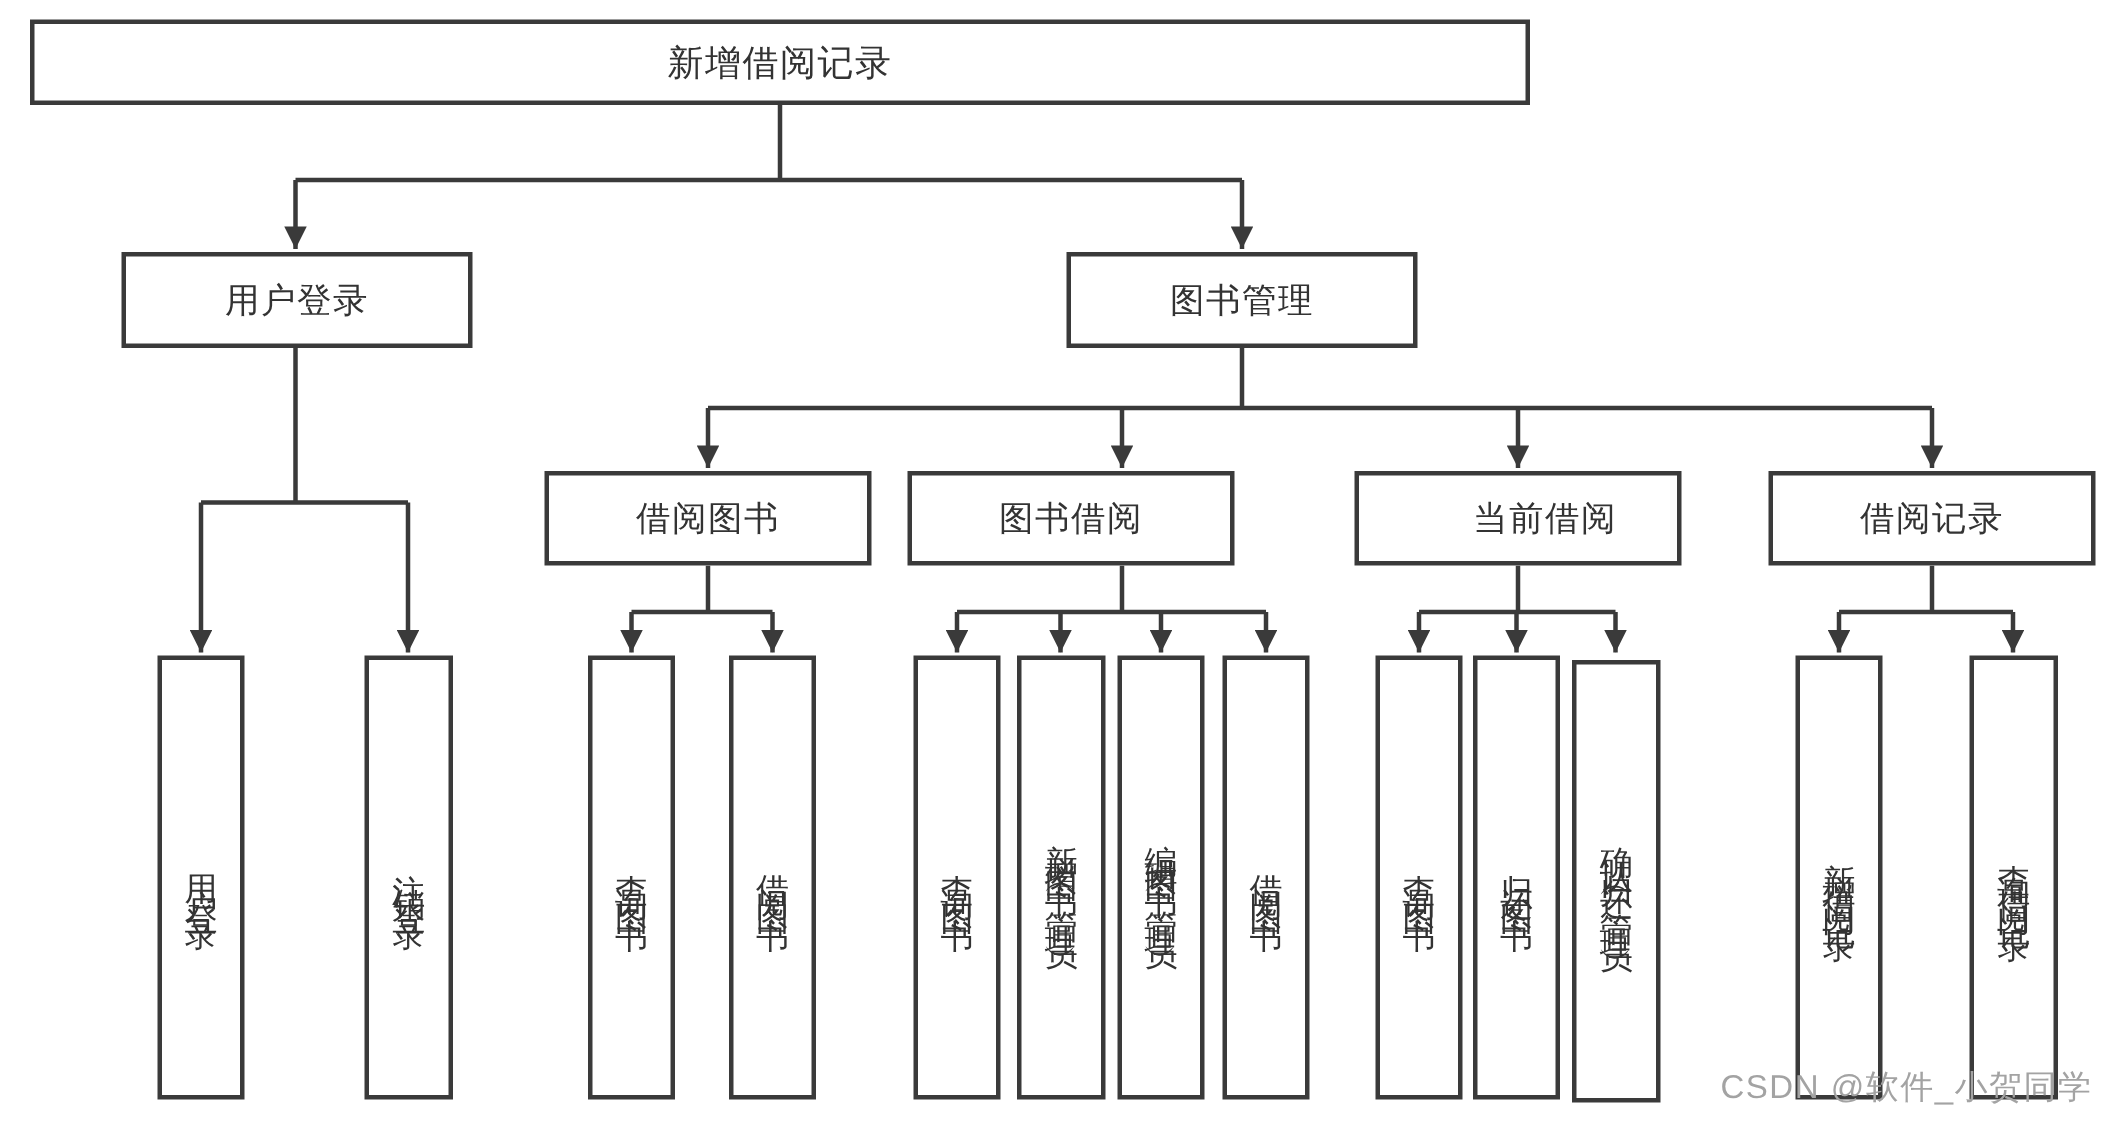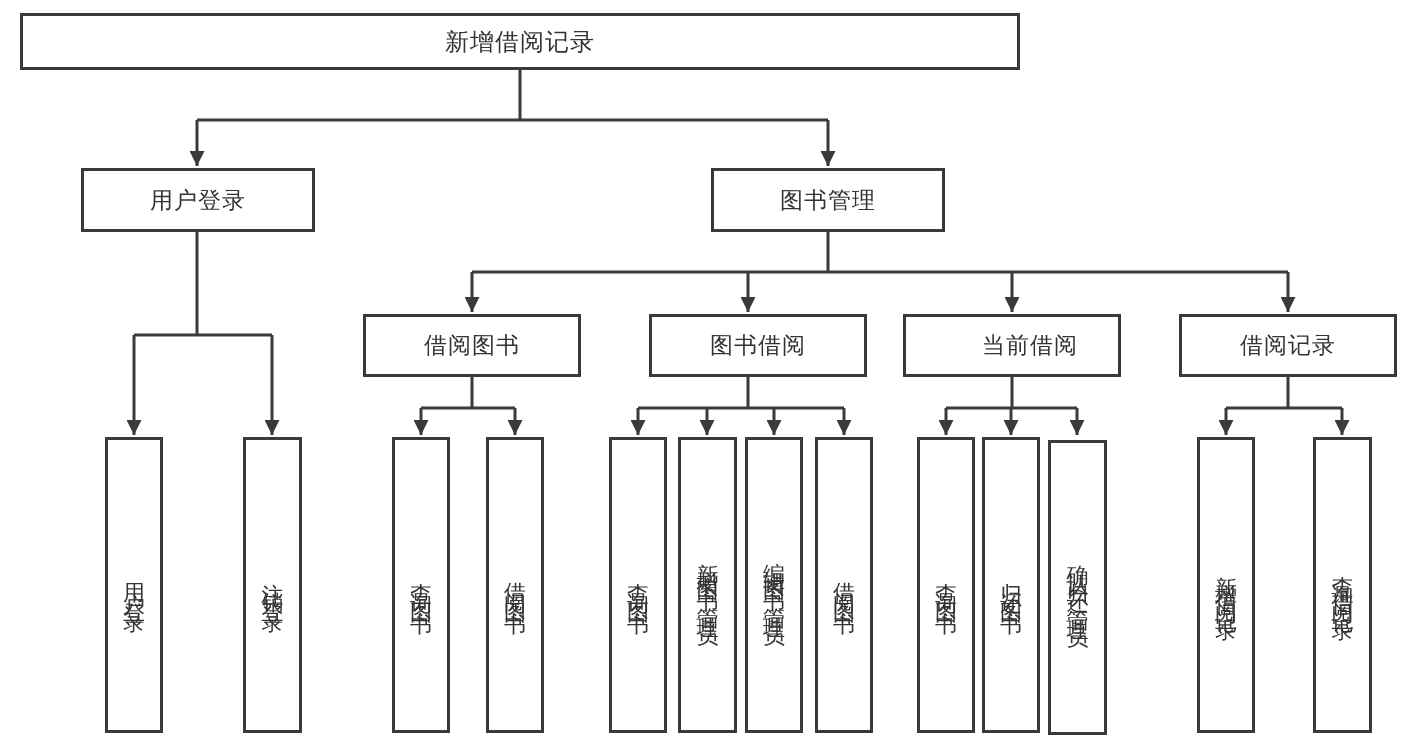--- a/index.html
+++ b/index.html
@@ -109,21 +109,21 @@
   <div class="node hnode" style="left:81px; top:168px; width:234px; height:64px;">
     <span>用户登录</span>
   </div>
   <div class="node hnode" style="left:711px; top:168px; width:234px; height:64px;">
     <span>图书管理</span>
   </div>
 
   <div class="node hnode" style="left:363px; top:314px; width:218px; height:63px;">
     <span>借阅图书</span>
   </div>
-  <div class="node hnode" style="left:649px; top:314px; width:218px; height:63px;">
+  <div class="node hnode" style="left:605px; top:314px; width:218px; height:63px;">
     <span>图书借阅</span>
   </div>
   <div class="node hnode" style="left:903px; top:314px; width:218px; height:63px;padding-left:36px;">
     <span>当前借阅</span>
   </div>
   <div class="node hnode" style="left:1179px; top:314px; width:218px; height:63px;">
     <span>借阅记录</span>
   </div>
 
   <div class="node vnode" style="left:105px; top:437px; width:58px; height:296px;">
@@ -163,14 +163,15 @@
     <span class="vlabel">确认归还（管理员）</span>
   </div>
 
   <div class="node vnode" style="left:1197px; top:437px; width:58px; height:296px;">
     <span class="vlabel">新增借阅记录</span>
   </div>
   <div class="node vnode" style="left:1313px; top:437px; width:59px; height:296px;">
     <span class="vlabel">查询借阅记录</span>
   </div>
 
+  <div class="watermark">CSDN @软件_小贺同学</div>
 
 </div>
 
 </body></html>

